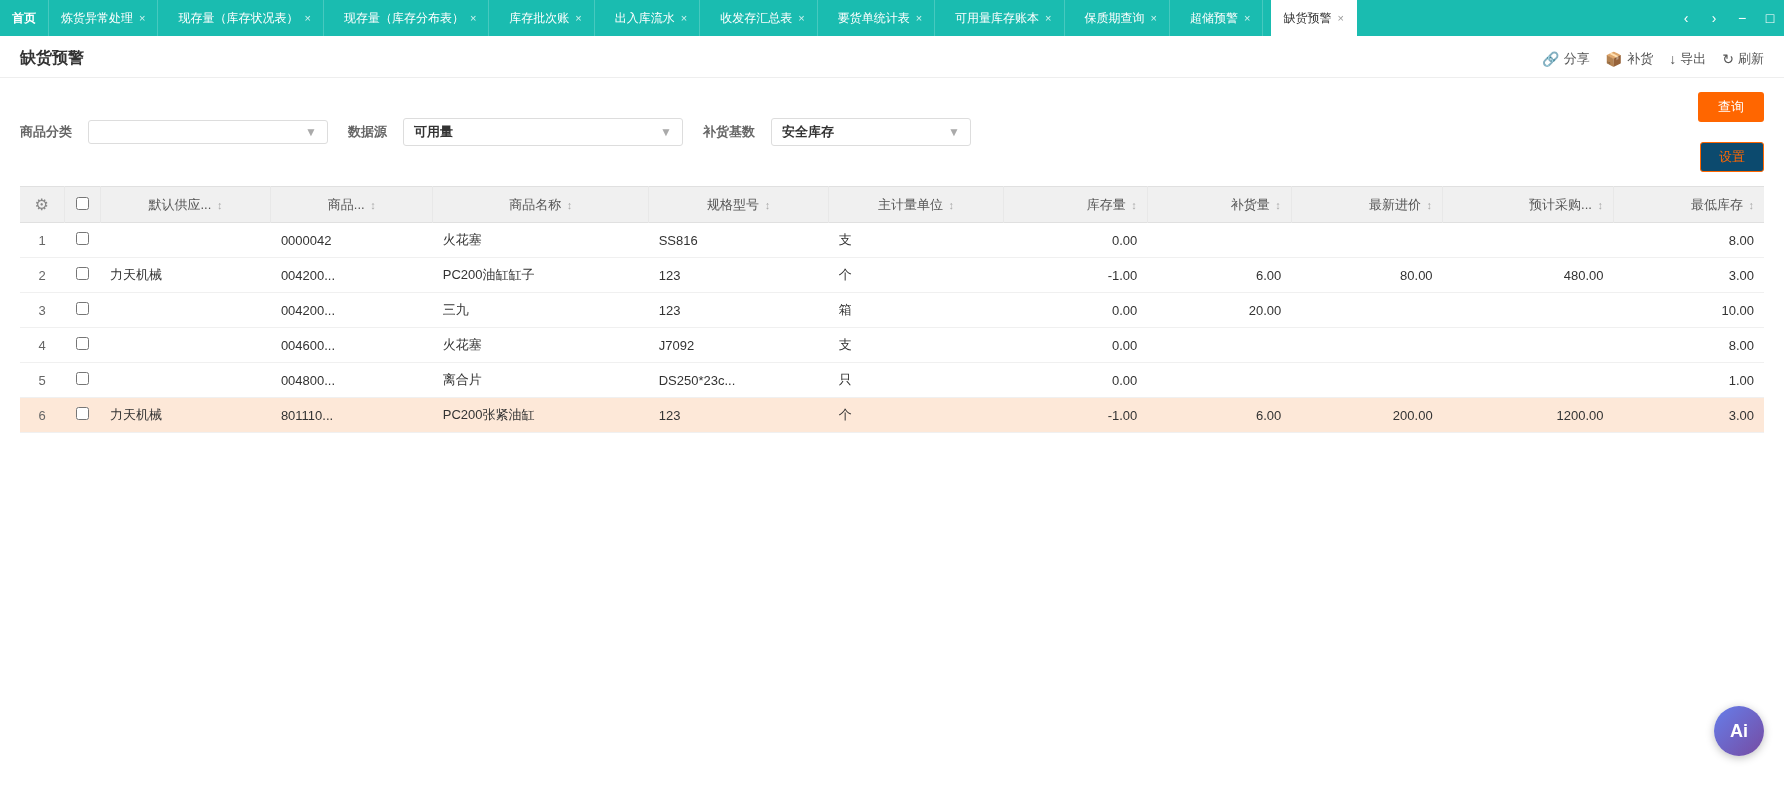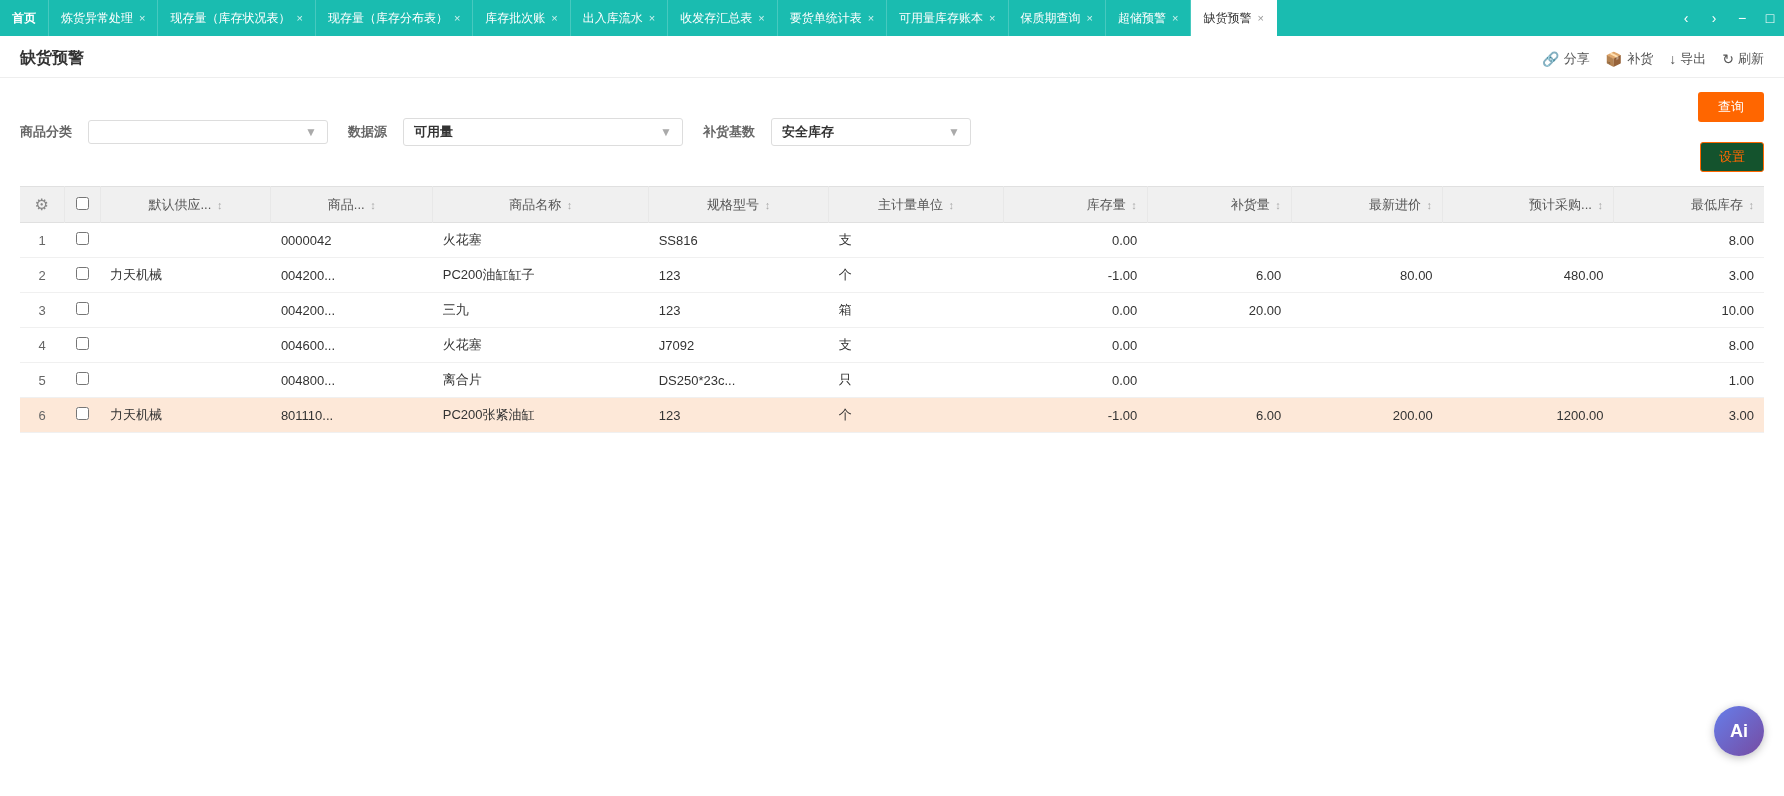--- a/index.html
+++ b/index.html
@@ -143,21 +143,21 @@
       background: #f60;
       color: #fff;
       border: none;
       border-radius: 3px;
       padding: 6px 20px;
       cursor: pointer;
       font-size: 13px;
       margin-left: auto;
     }
     .btn-settings {
-      background: #14532d;
+      background: #0c4a6e;
       color: #f60;
       border: 1px solid #f60;
       border-radius: 3px;
       padding: 5px 18px;
       cursor: pointer;
       font-size: 13px;
       margin-left: auto;
     }
     .filter-right {
       margin-left: auto;
@@ -252,21 +252,21 @@
   </style>
 </head>
 <body>
 
 <div class="tab-bar">
 
   <div class="tab-item home">
     <span>首页</span>
   </div>
 
-  <div id="tabs-container" style="display:flex;align-items:center;height:100%;overflow:hidden;flex:1;">
+  <div id="tabs-container" style="display:flex;align-items:center;height:100%;overflow:hidden;flex:1;gap:8px;">
       <div class="tab-item">
         <span>炼货异常处理</span>
         <span class="close-btn">×</span>
       </div>
       <div class="tab-item">
         <span>现存量（库存状况表）</span>
         <span class="close-btn">×</span>
       </div>
       <div class="tab-item">
         <span>现存量（库存分布表）</span>

